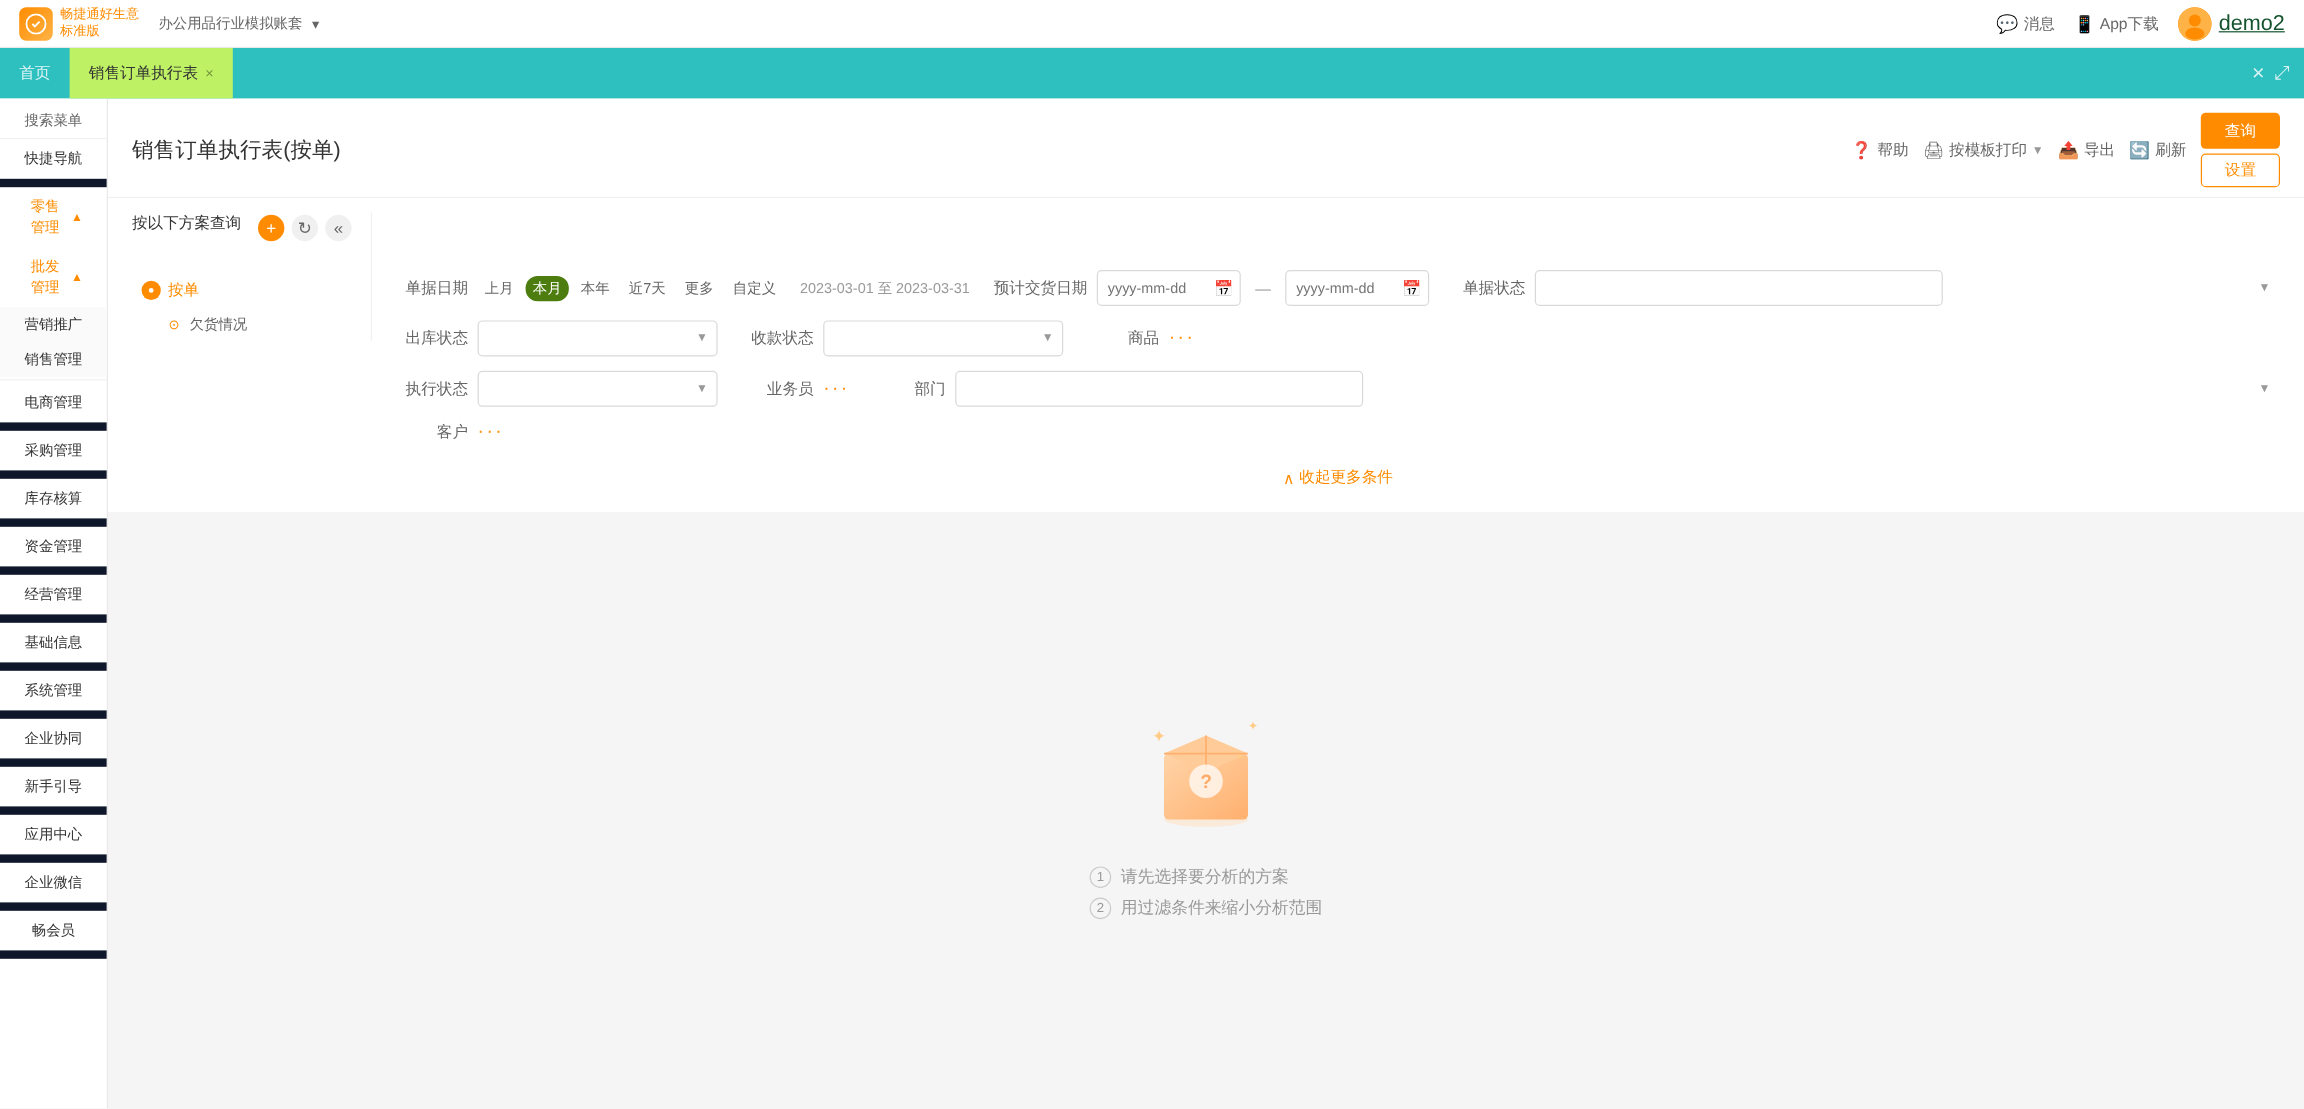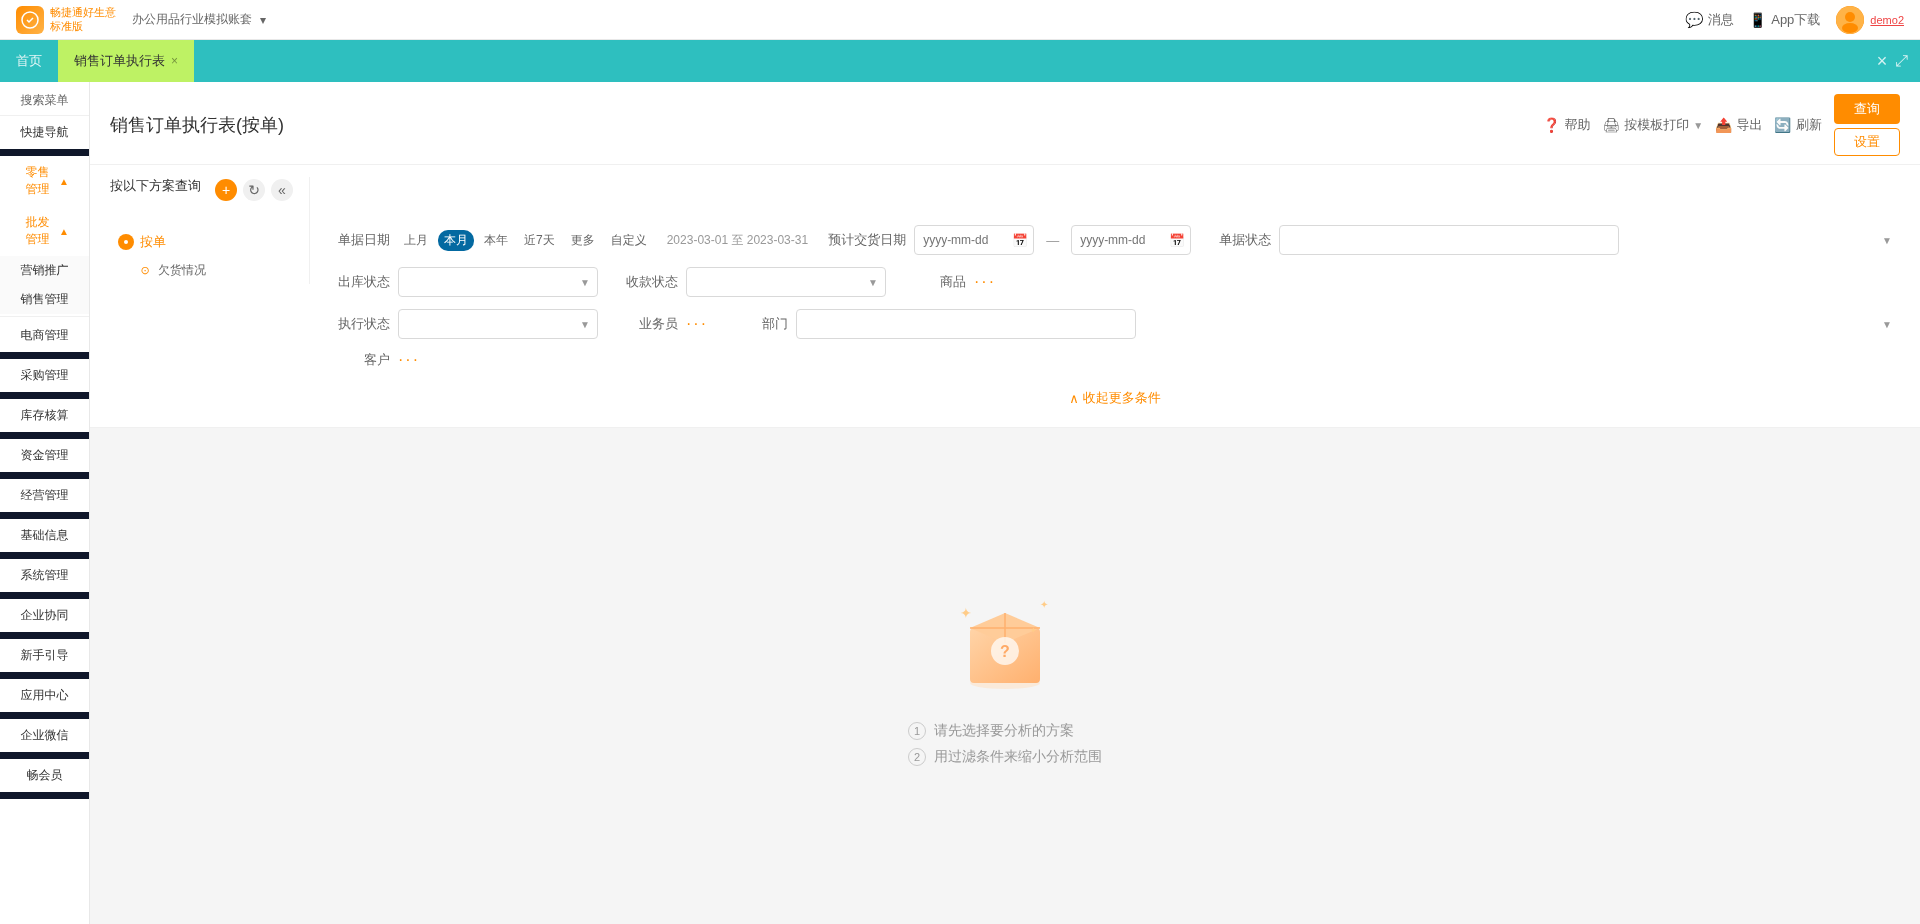--- a/index.html
+++ b/index.html
@@ -9,21 +9,21 @@
     .app-container { display: flex; flex-direction: column; height: 924px; width: 1920px; }
     .top-bar { display: flex; align-items: center; height: 40px; background: #fff; border-bottom: 1px solid #e8e8e8; padding: 0 16px; justify-content: space-between; }
     .top-bar-left { display: flex; align-items: center; gap: 8px; }
     .top-bar-logo { display: flex; align-items: center; gap: 6px; }
     .logo-icon { width: 28px; height: 28px; background: linear-gradient(135deg, #ff8c00, #ffb347); border-radius: 6px; display: flex; align-items: center; justify-content: center; color: white; font-size: 10px; font-weight: bold; }
     .logo-text { font-size: 11px; color: #ff8c00; line-height: 1.2; }
     .top-bar-label { font-size: 12px; color: #666; margin-left: 8px; }
     .top-bar-right { display: flex; align-items: center; gap: 16px; }
     .top-bar-action { display: flex; align-items: center; gap: 4px; font-size: 13px; color: #666; cursor: pointer; }
     .avatar { width: 28px; height: 28px; border-radius: 50%; background: #ff8c00; display: flex; align-items: center; justify-content: center; color: white; font-size: 11px; overflow: hidden; }
-    .user-name { font-size: 11px; color: #ef4444; cursor: pointer; text-decoration: underline; }
+    .user-name { font-size: 18px; color: #14532d; cursor: pointer; text-decoration: underline; }
 
     
     .nav-tabs { display: flex; align-items: center; height: 42px; background: #2ebfbf; padding: 0 0; }
     .nav-tab { display: flex; align-items: center; padding: 0 16px; height: 42px; font-size: 13px; color: rgba(255,255,255,0.85); cursor: pointer; position: relative; }
     .nav-tab.active { background: #bef264; color: #333; }
     .nav-tab-close { margin-left: 6px; color: rgba(0,0,0,0.4); font-size: 12px; cursor: pointer; }
     .nav-tab-window-btns { margin-left: auto; display: flex; align-items: center; gap: 8px; padding-right: 12px; }
     .nav-tab-window-btn { color: rgba(255,255,255,0.8); cursor: pointer; font-size: 16px; }
 
     
@@ -64,21 +64,21 @@
     .filter-plan-sub-item { display: flex; align-items: center; gap: 6px; padding: 5px 8px 5px 28px; cursor: pointer; color: #666; font-size: 12px; }
     .filter-plan-sub-icon { width: 14px; height: 14px; display: flex; align-items: center; justify-content: center; color: #ff8c00; font-size: 11px; }
 
     
     .filter-right { flex: 1; padding-left: 20px; margin-top: 48px; }
     .filter-row { display: flex; align-items: center; gap: 20px; margin-bottom: 12px; }
     .filter-item { display: flex; align-items: center; gap: 8px; }
     .filter-label { font-size: 13px; color: #666; white-space: nowrap; min-width: 60px; text-align: right; }
     .filter-date-group { display: flex; align-items: center; gap: 4px; }
     .filter-date-btn { font-size: 12px; color: #666; padding: 2px 6px; cursor: pointer; border-radius: 2px; }
-    .filter-date-btn.active { background: #0369a1; color: white; border-radius: 10px; }
+    .filter-date-btn.active { background: #4d7c0f; color: white; border-radius: 10px; }
     .filter-select { border: 1px solid #d9d9d9; border-radius: 4px; padding: 4px 28px 4px 8px; font-size: 13px; color: #333; background: #fff; height: 30px; outline: none; appearance: none; width: 200px; cursor: pointer; }
     .filter-select-wrapper { position: relative; display: inline-block; }
     .filter-select-wrapper::after { content: '▼'; position: absolute; right: 8px; top: 50%; transform: translateY(-50%); font-size: 10px; color: #999; pointer-events: none; }
     .date-input-wrapper { position: relative; display: inline-flex; align-items: center; }
     .date-input { border: 1px solid #d9d9d9; border-radius: 4px; padding: 4px 28px 4px 8px; font-size: 12px; color: #bbb; height: 30px; outline: none; width: 120px; }
     .date-cal-icon { position: absolute; right: 6px; color: #ff8c00; font-size: 13px; cursor: pointer; }
     .filter-dots { color: #ff8c00; cursor: pointer; font-size: 16px; letter-spacing: 2px; }
     .filter-collapse-btn { display: flex; align-items: center; justify-content: center; gap: 4px; color: #ff8c00; font-size: 13px; cursor: pointer; padding: 8px; }
 
     

